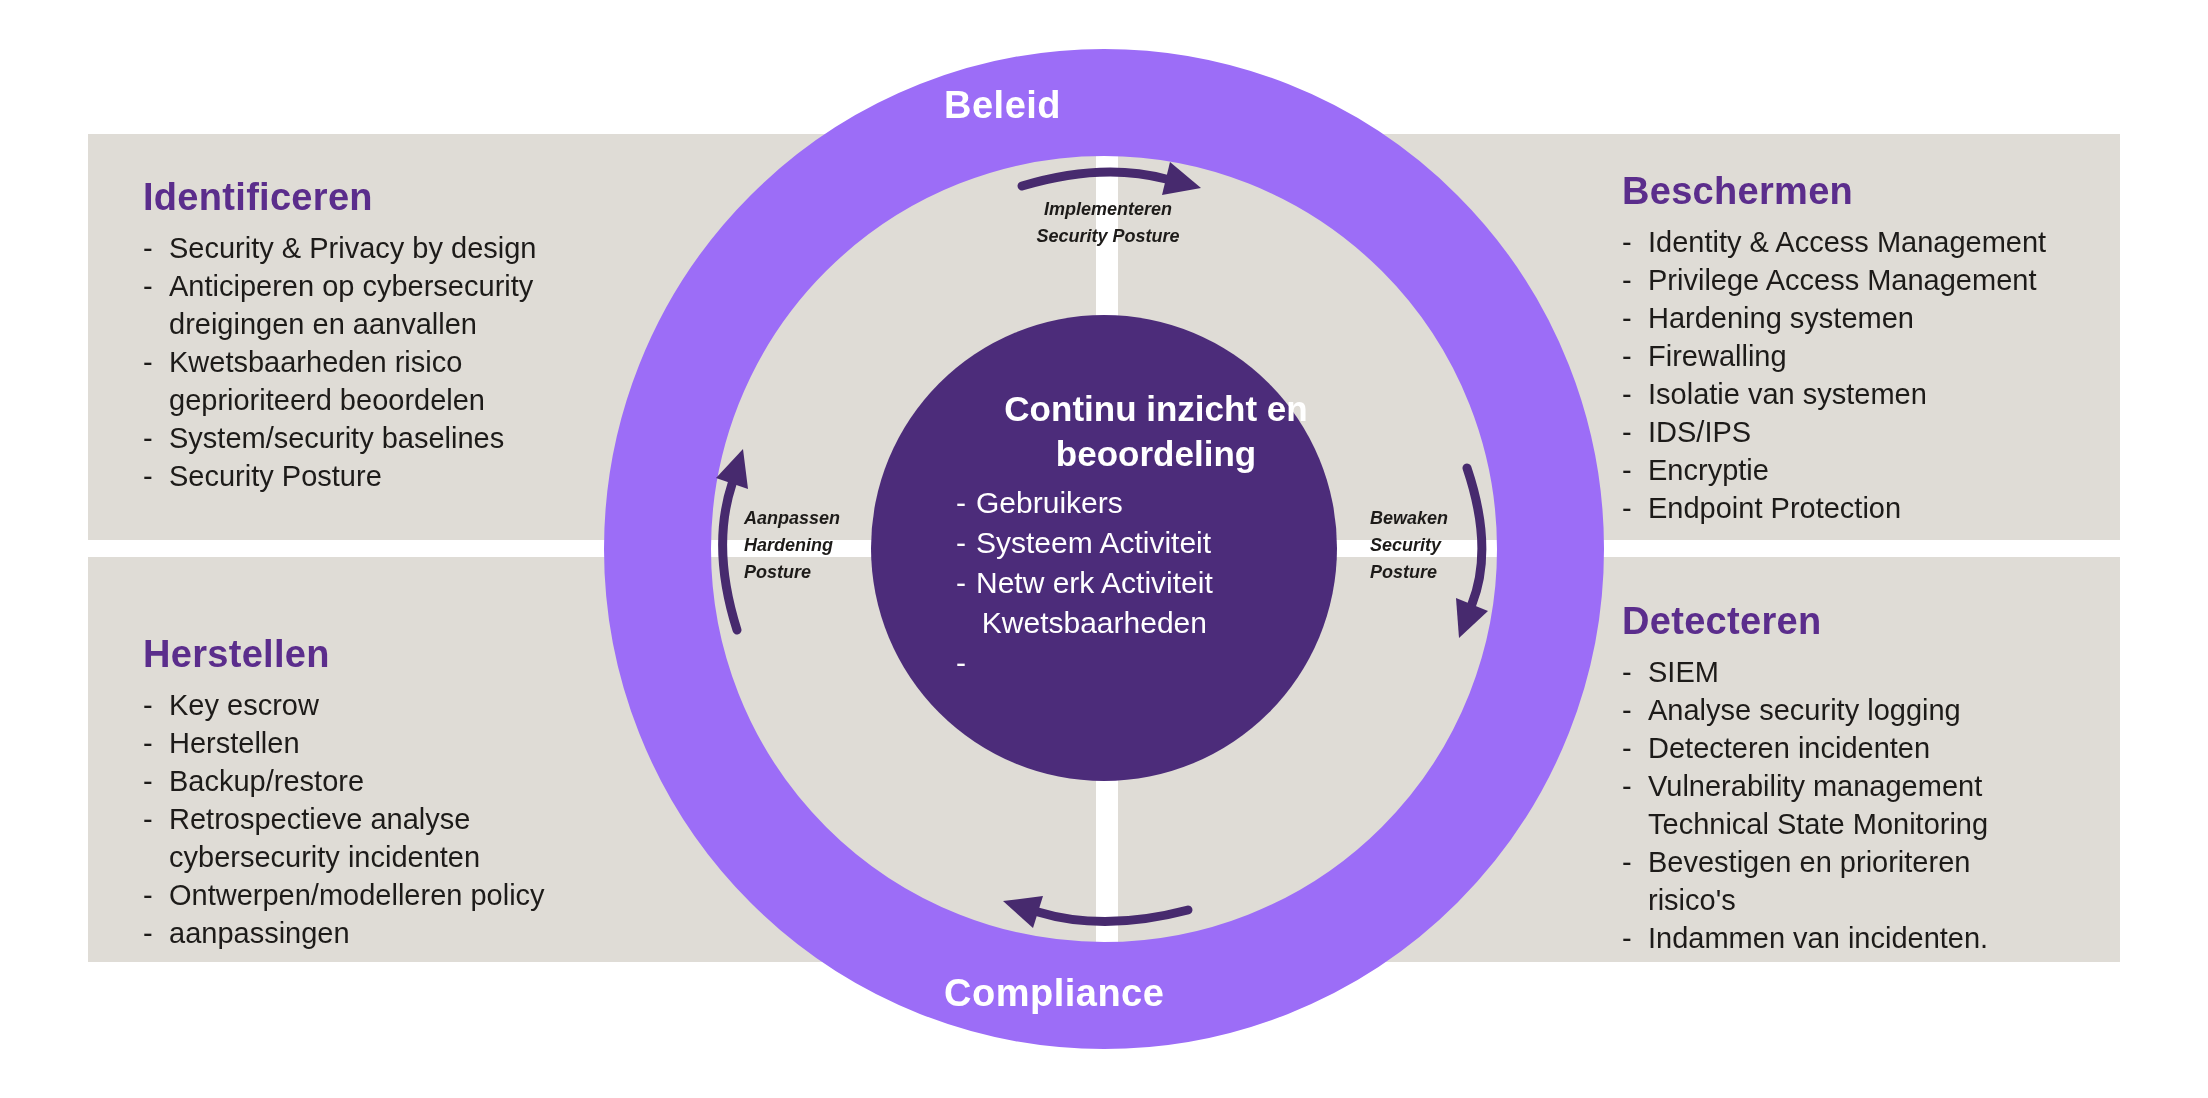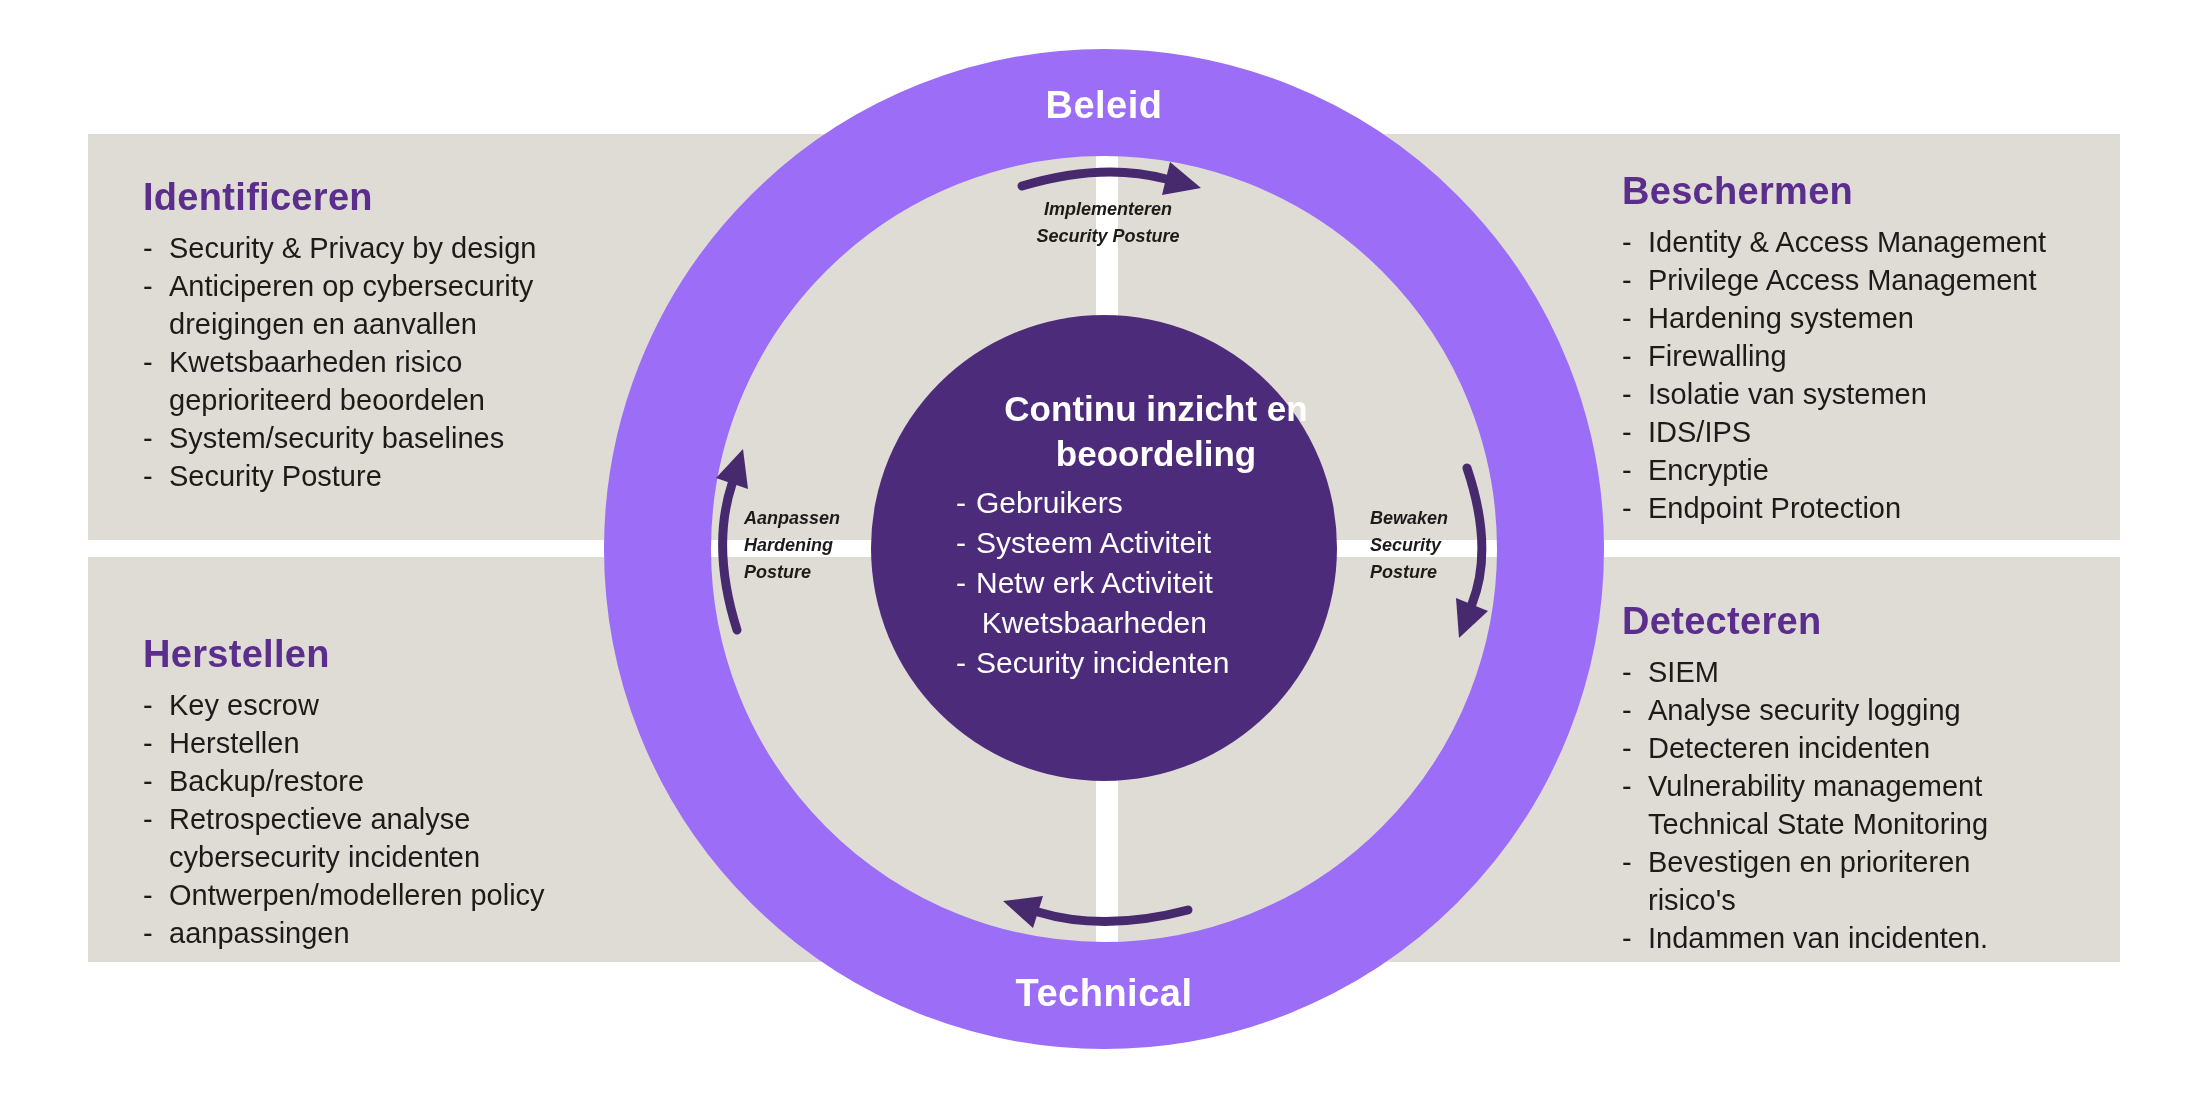--- a/index.html
+++ b/index.html
@@ -17,21 +17,21 @@
   .canvas{position:relative;width:2208px;height:1098px;background:var(--white);overflow:hidden;}
   .shapes{position:absolute;left:0;top:0;z-index:1;}
   .ring-stroke{fill:none;stroke:var(--ring_purple);stroke-width:107px;}
   .center-fill{fill:var(--center_purple);}
   .panel-fill{fill:var(--panel_gray);}
   .arrow-line{fill:none;stroke:var(--arrow_purple);stroke-width:9px;stroke-linecap:round;}
   .arrow-head{fill:var(--arrow_purple);stroke:none;}
 
   .txt{position:absolute;z-index:2;white-space:pre;}
 
-  .ring-label{width:320px;text-align:center;color:var(--white);
+  .ring-label{width:320px;text-align:left;color:var(--white);
     font-size:38px;font-weight:800;letter-spacing:.5px;}
   .flow-label{color:var(--text_black);font-size:18px;font-weight:800;line-height:27px;font-style:italic;}
   .flow-label.centered{width:280px;text-align:center;}
 
   .quadrant{position:absolute;z-index:2;}
   .q-title{color:var(--heading_purple);font-size:38px;font-weight:800;letter-spacing:.3px;}
   .q-list{margin-top:10px;}
   .q-item{display:flex;color:var(--text_black);font-size:29px;line-height:38px;}
   .q-item .dash{width:26px;flex:0 0 26px;}
   .q-item .q-text{white-space:pre;}
@@ -71,21 +71,21 @@
       <path class="arrow-line" d="M 1188 910 Q 1104 932 1038 912"></path>
       <path class="arrow-head" d="M 1003 901 L 1043 896 L 1033 928 Z"></path>
     </g>
     <g>
       <path class="arrow-line" d="M 737 630 Q 711 548 732 484"></path>
       <path class="arrow-head" d="M 743 449 L 748 489 L 716 478 Z"></path>
     </g>
   </svg>
 
   <div class="txt ring-label" style="left:944px;top:84px;">Beleid</div>
-  <div class="txt ring-label" style="left:944px;top:972px;">Technical</div>
+  <div class="txt ring-label" style="left:944px;top:972px;">Compliance</div>
 
   <div class="txt flow-label centered" style="left:968px;top:196px;">Implementeren
 Security Posture</div>
   <div class="txt flow-label" style="left:1370px;top:505px;">Bewaken
 Security
 Posture</div>
   <div class="txt flow-label" style="left:744px;top:505px;">Aanpassen
 Hardening
 Posture</div>
 
@@ -101,21 +101,20 @@
         <span class="dash">-</span>
         <span class="q-text">Systeem Activiteit</span>
       </div>
       <div class="c-item">
         <span class="dash">-</span>
         <span class="q-text">Netw erk Activiteit
 Kwetsbaarheden</span>
       </div>
       <div class="c-item">
         <span class="dash">-</span>
-        <span class="q-text">Security incidenten</span>
       </div>
     </div>
   </div>
 
   <div class="quadrant" style="left:143px;top:176px;width:520px;">
     <div class="q-title">Identificeren</div>
     <div class="q-list">
       <div class="q-item">
         <span class="dash">-</span>
         <span class="q-text">Security &amp; Privacy by design</span>

